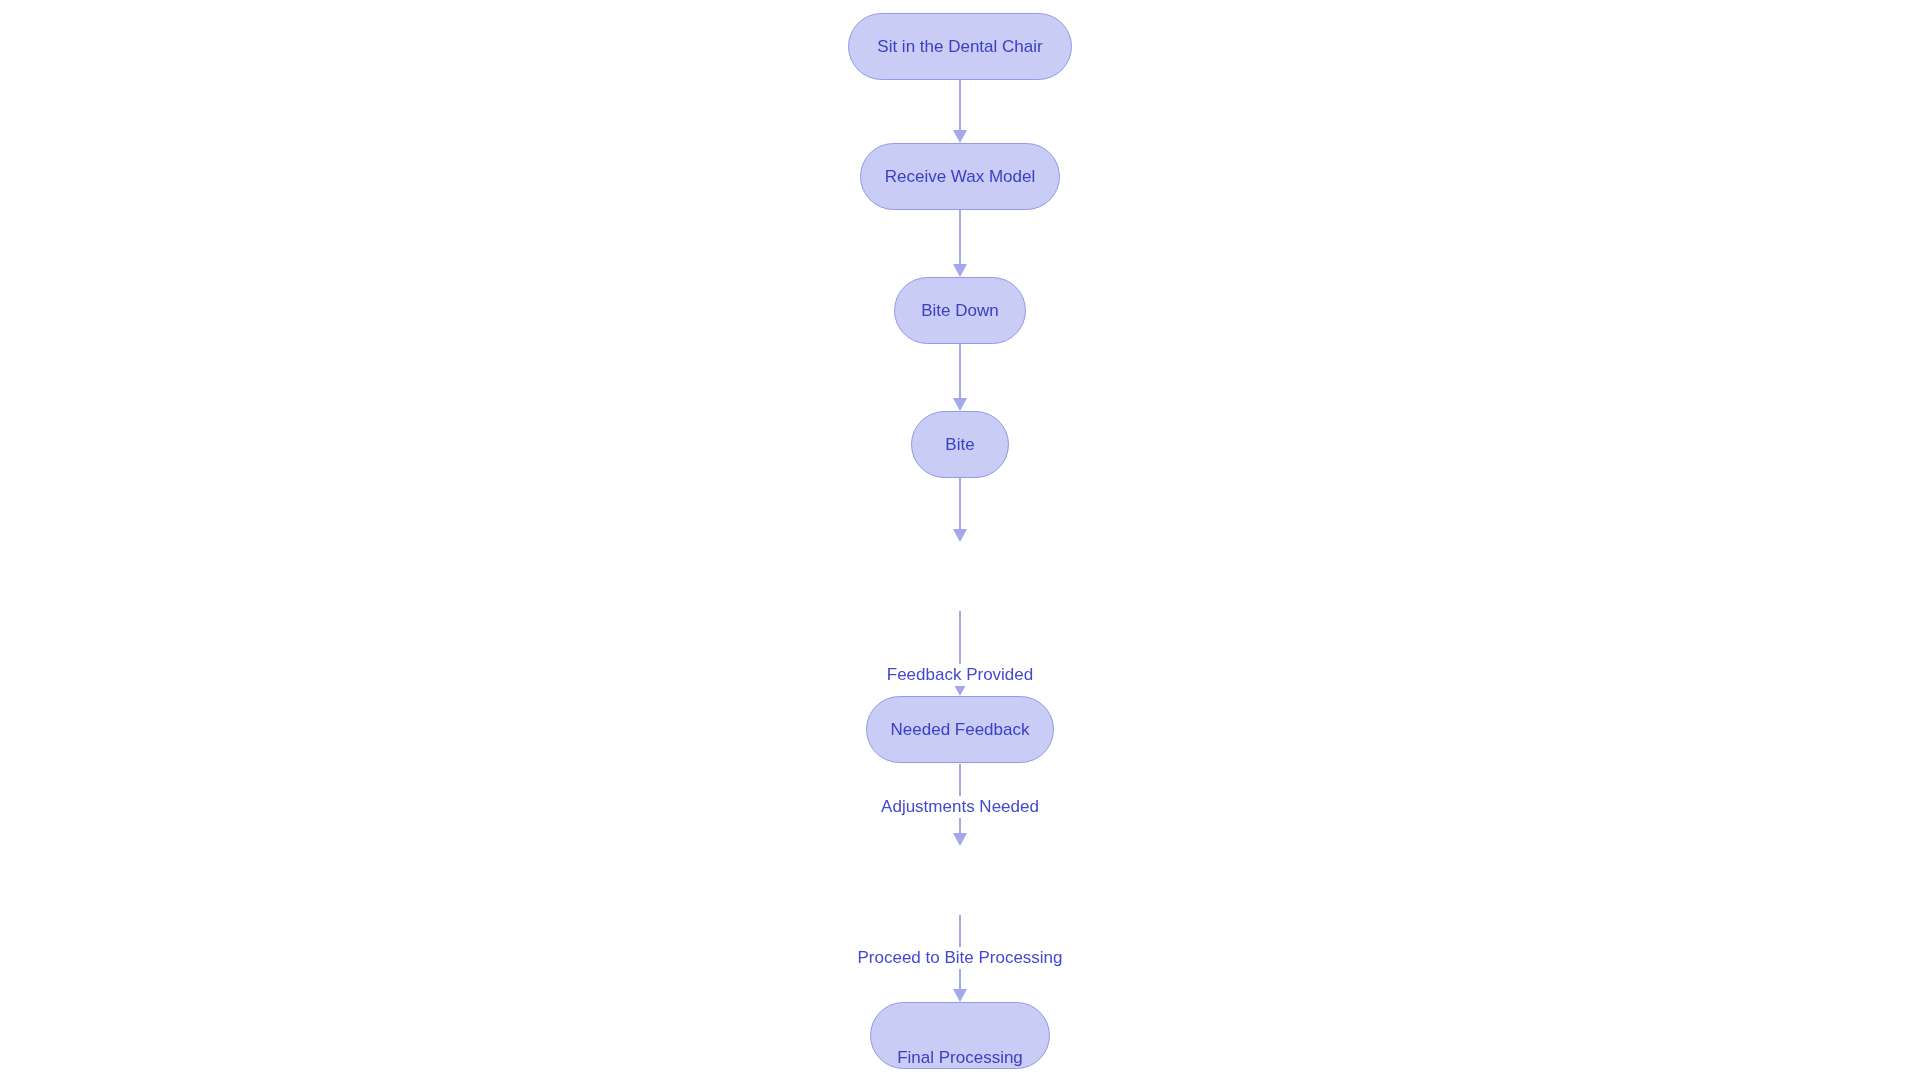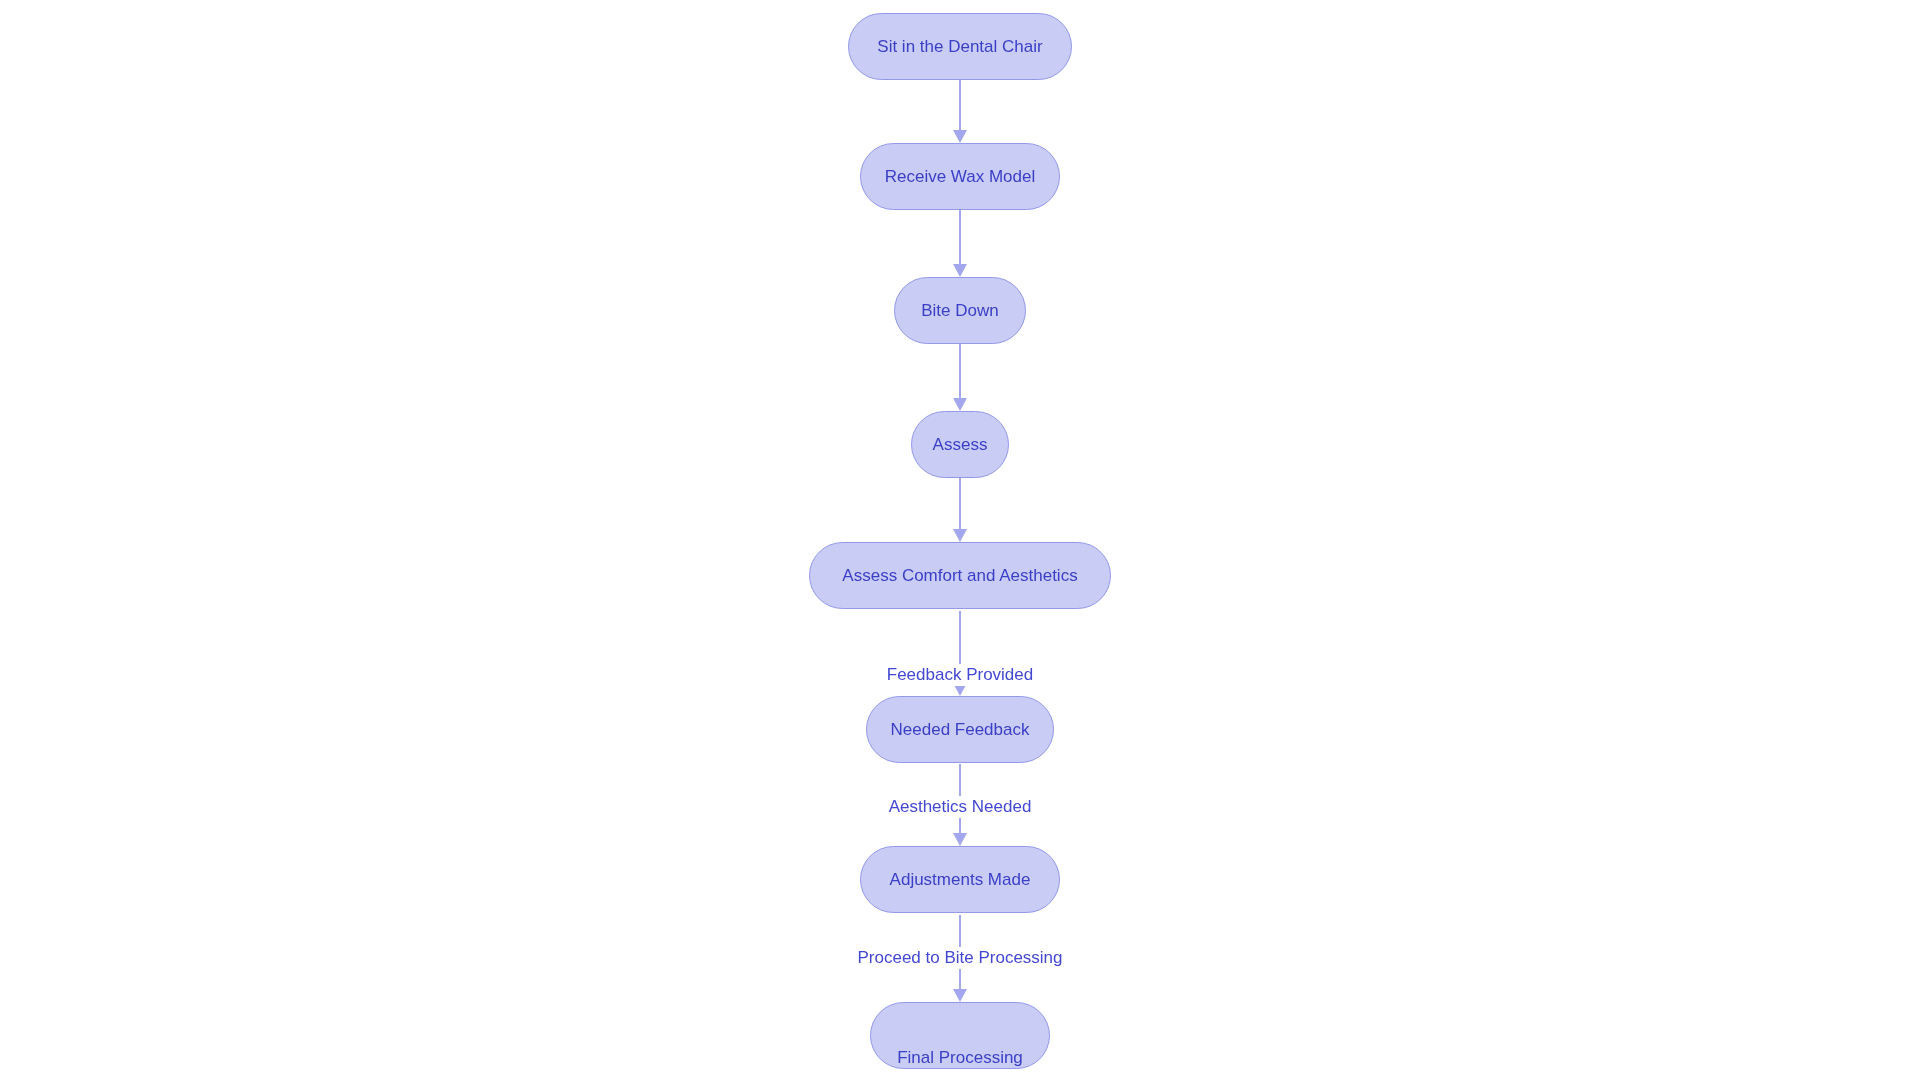--- a/index.html
+++ b/index.html
@@ -108,38 +108,32 @@
 
   <div class="node" style="top:143px; width:200px;">
     <span class="node-label">Receive Wax Model</span>
   </div>
 
   <div class="node" style="top:277px; width:132px;align-items:center;">
     <span class="node-label">Bite Down</span>
   </div>
 
   <div class="node" style="top:411px; width:98px;">
-    <span class="node-label">Assess</span>
+    <span class="node-label">Bite</span>
   </div>
 
-  <div class="node" style="top:542px; width:302px;">
-    <span class="node-label">Assess Comfort and Aesthetics</span>
-  </div>
 
   <div class="edge-label" style="top:644px;margin-top:20px;">Feedback Provided</div>
 
   <div class="node" style="top:696px; width:188px;">
     <span class="node-label">Needed Feedback</span>
   </div>
 
-  <div class="edge-label" style="top:796px;">Aesthetics Needed</div>
+  <div class="edge-label" style="top:796px;">Adjustments Needed</div>
 
-  <div class="node" style="top:846px; width:200px;">
-    <span class="node-label">Adjustments Made</span>
-  </div>
 
   <div class="edge-label" style="top:947px;">Proceed to Bite Processing</div>
 
   <div class="node" style="top:1002px; width:180px;align-items:flex-end;">
     <span class="node-label">Final Processing</span>
   </div>
 
 </div>
 
 </body></html>

